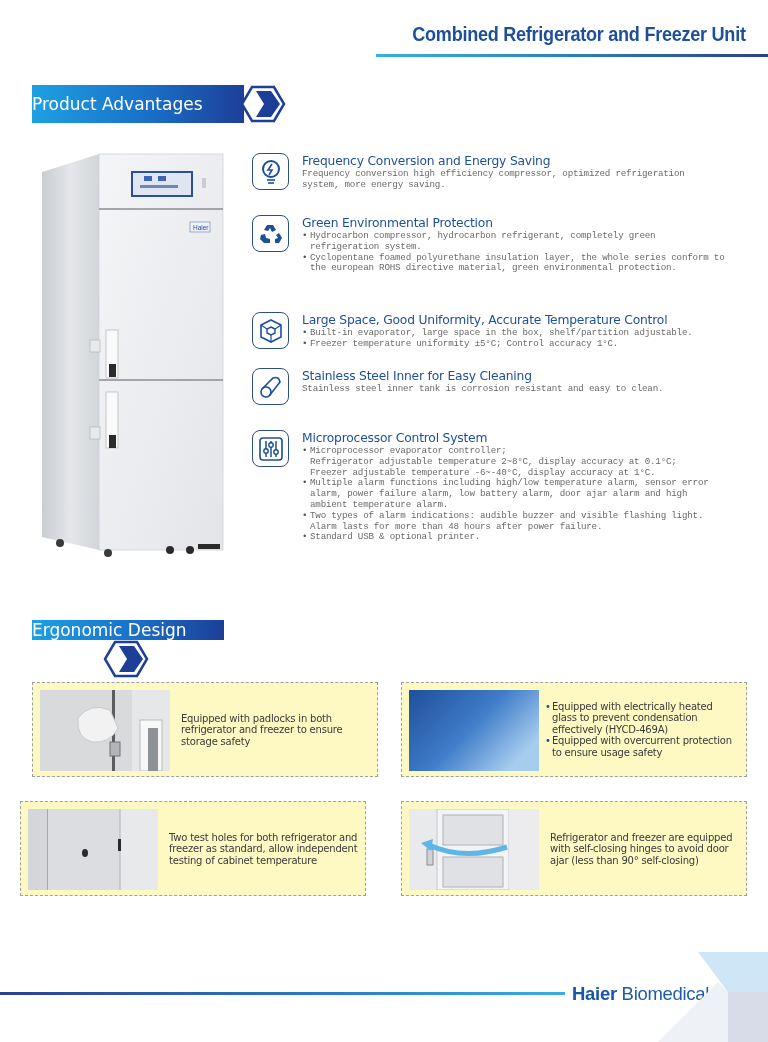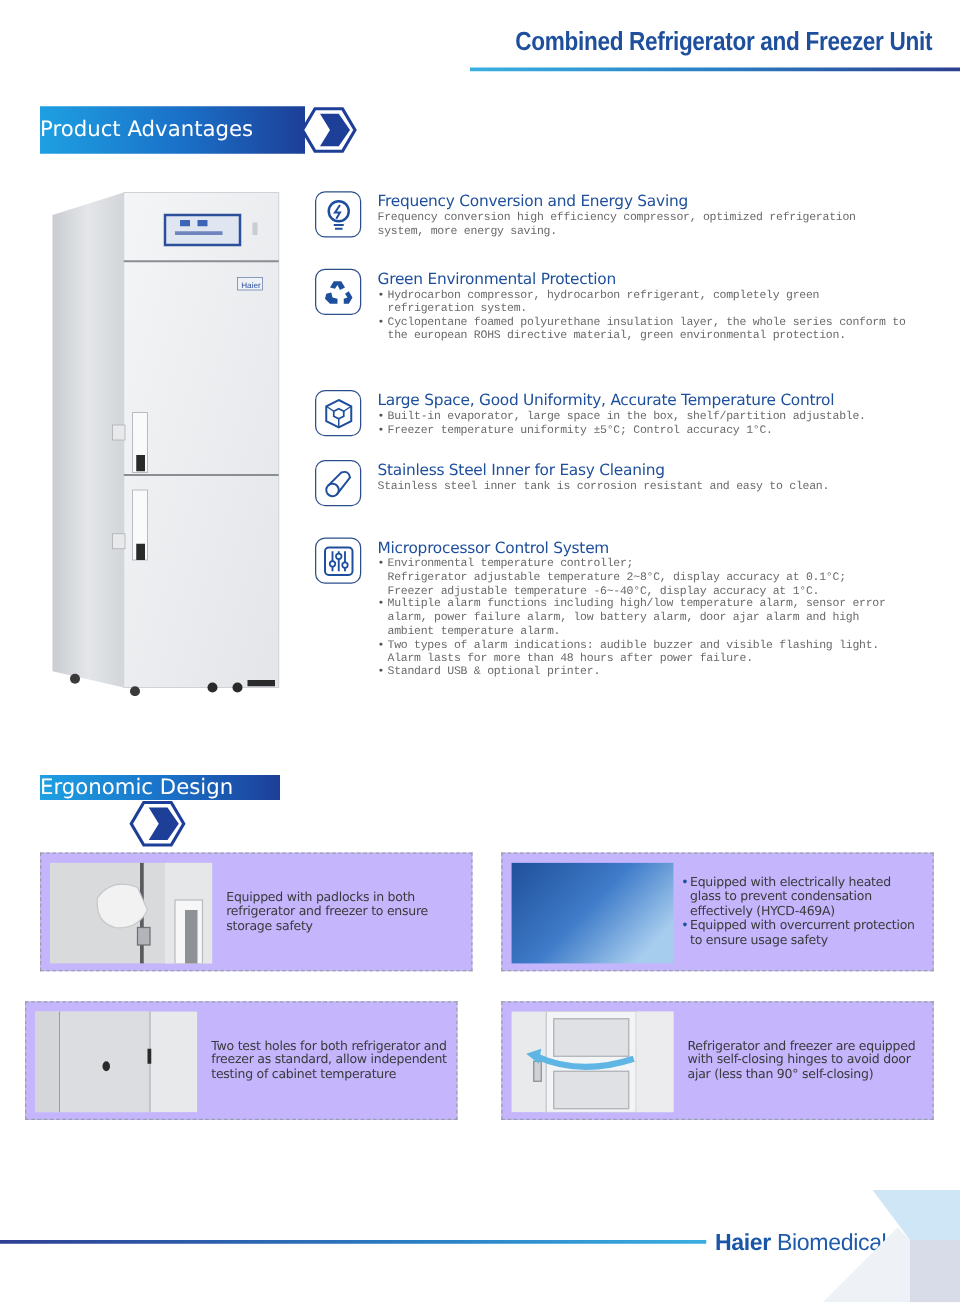--- a/index.html
+++ b/index.html
@@ -40,21 +40,21 @@
   .feature-body { position: absolute; left: 50px; top: 0; width: 425px; }
   .feature-title { font-family: "DejaVu Sans", sans-serif; font-size: 12.3px; color: #1e4f9c; letter-spacing: -0.2px; line-height: 16px; }
   .feature-text { font-family: Liberation Mono, monospace; font-size: 9.2px; color: #6a6a6a; line-height: 10.8px; letter-spacing: -0.2px; }
   .feature-text ul { list-style: none; }
   .feature-text li { position: relative; padding-left: 8px; }
   .feature-text li::before { content: "\2022"; position: absolute; left: 0; top: 0; color: #555; }
 
   
   .card {
     position: absolute; width: 346px; height: 95px;
-    border: 1px dashed #9aa0aa; background: #c4b5fd;
+    border: 1px dashed #9aa0aa; background: #fef9c3;
   }
   .card-img { position: absolute; left: 7px; top: 7px; width: 130px; height: 81px; overflow: hidden; }
   .card-text {
     position: absolute; left: 148px; right: 6px; top: 50%; transform: translateY(-50%);
     font-family: "DejaVu Sans", sans-serif; font-size: 10px; color: #3a3a3a; line-height: 11.6px; letter-spacing: -0.2px;
   }
   .card-text ul { list-style: none; }
   .card-text li { position: relative; padding-left: 7px; }
   .card-text li::before { content: "\2022"; position: absolute; left: 0; top: 0; color: #1e4f9c; }
 
@@ -207,21 +207,21 @@
       <circle cx="8" cy="15" r="2.2" fill="#fff" stroke="#1e4f9c" stroke-width="1.4"></circle>
       <circle cx="13" cy="9" r="2.2" fill="#fff" stroke="#1e4f9c" stroke-width="1.4"></circle>
       <circle cx="18" cy="16" r="2.2" fill="#fff" stroke="#1e4f9c" stroke-width="1.4"></circle>
     </svg>
   </div>
   <div class="feature-body">
     <div class="feature-title">Microprocessor Control System</div>
     <div class="feature-text">
       <ul>
         <li>
-          <div>Environmental temperature controller;</div>
+          <div>Microprocessor evaporator controller;</div>
           <div>Refrigerator adjustable temperature 2~8°C, display accuracy at 0.1°C;</div>
           <div>Freezer adjustable temperature -6~-40°C, display accuracy at 1°C.</div>
         </li>
         <li>Multiple alarm functions including high/low temperature alarm, sensor error alarm, power failure alarm, low battery alarm, door ajar alarm and high ambient temperature alarm.</li>
         <li>Two types of alarm indications: audible buzzer and visible flashing light. Alarm lasts for more than 48 hours after power failure.</li>
         <li>Standard USB &amp; optional printer.</li>
       </ul>
     </div>
   </div>
 </div>

